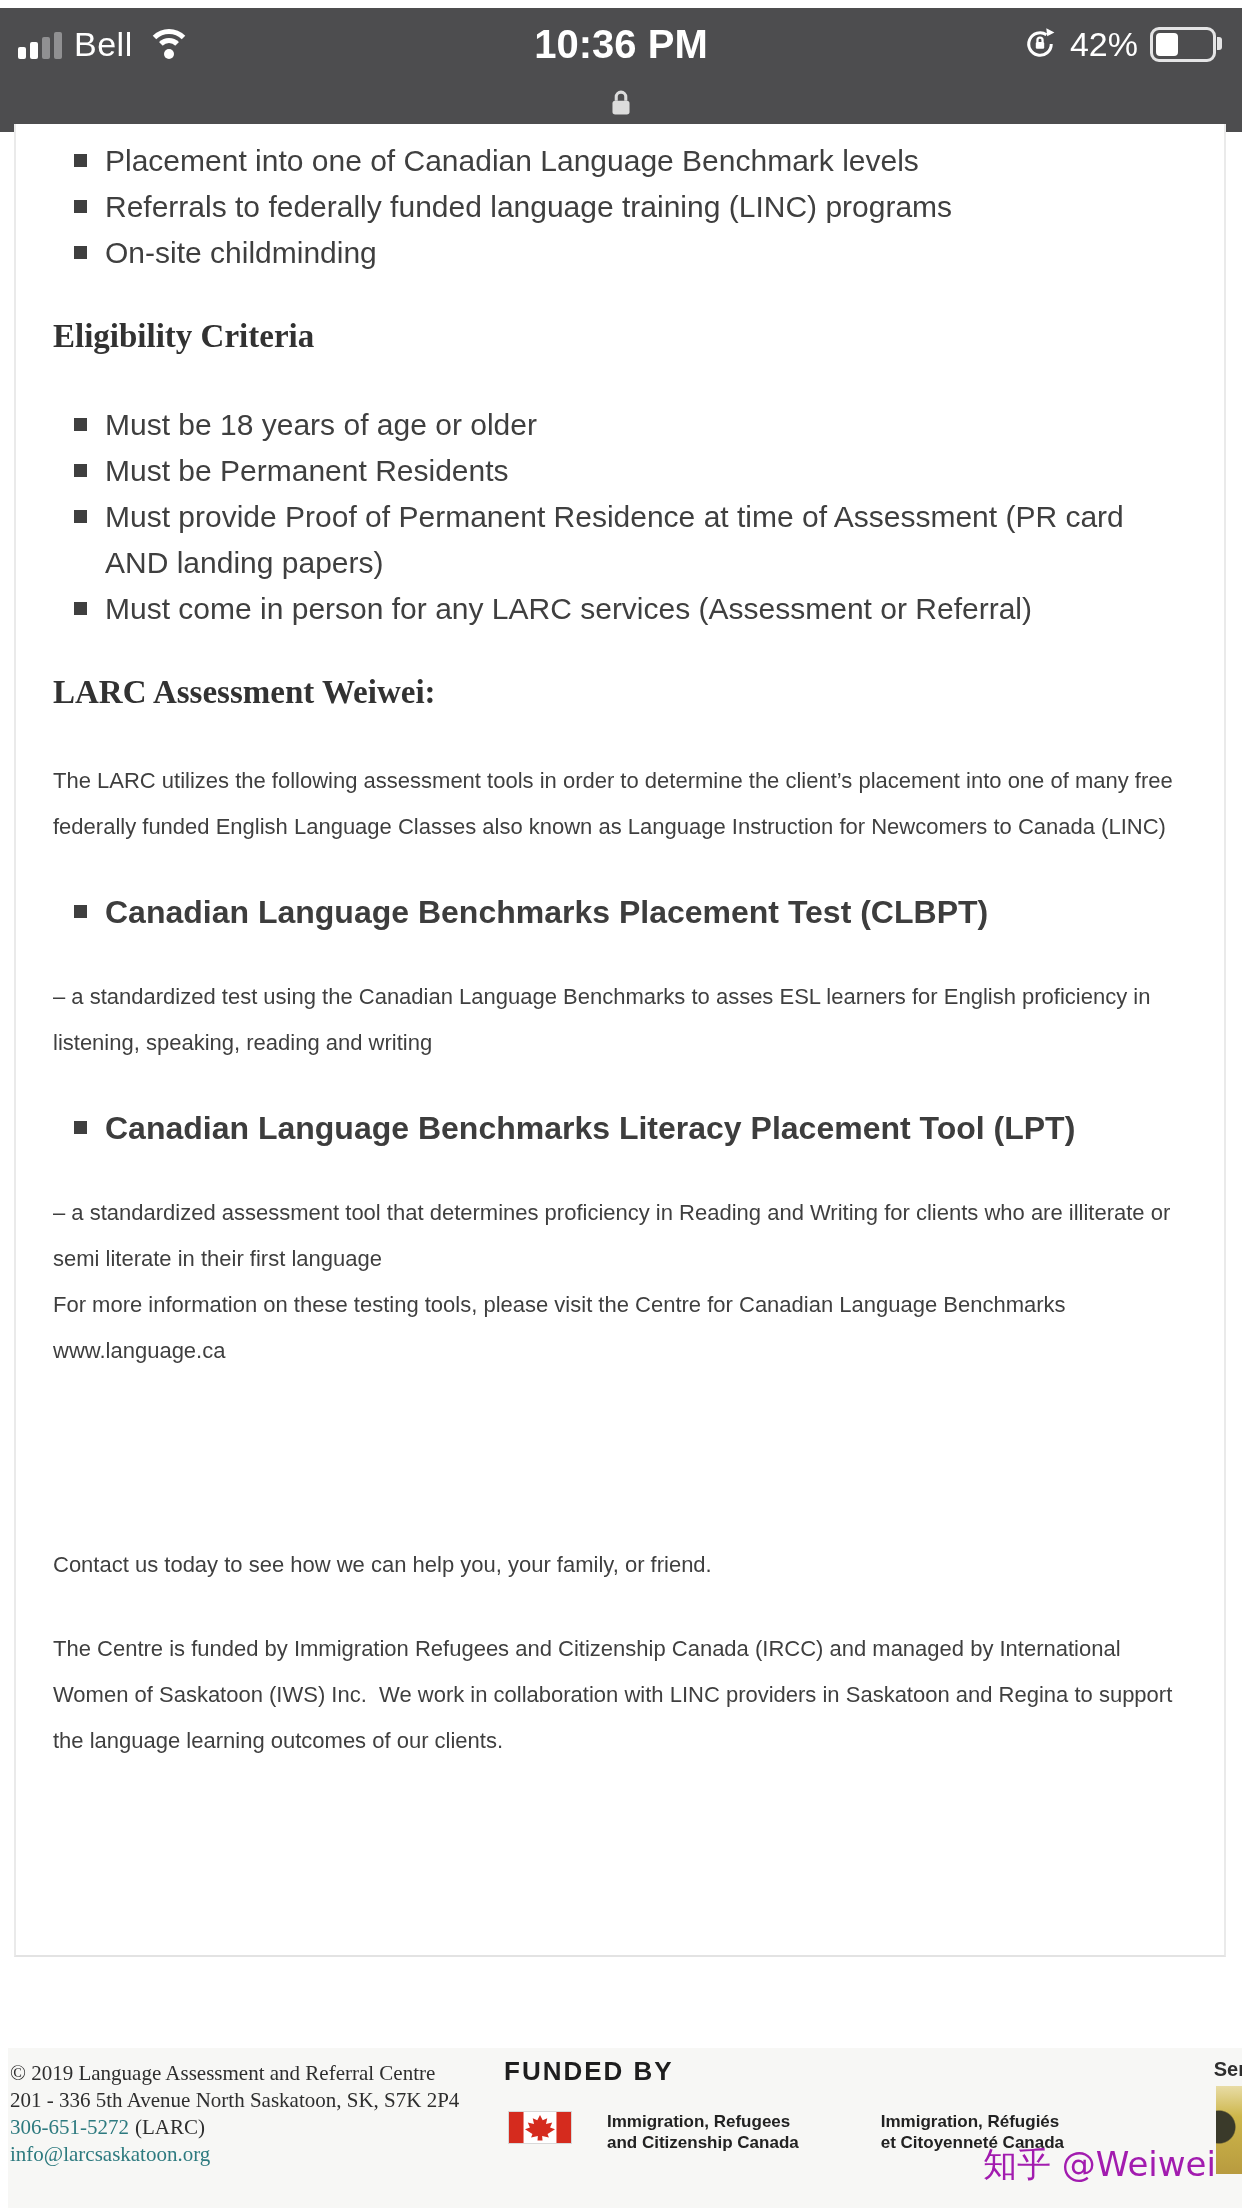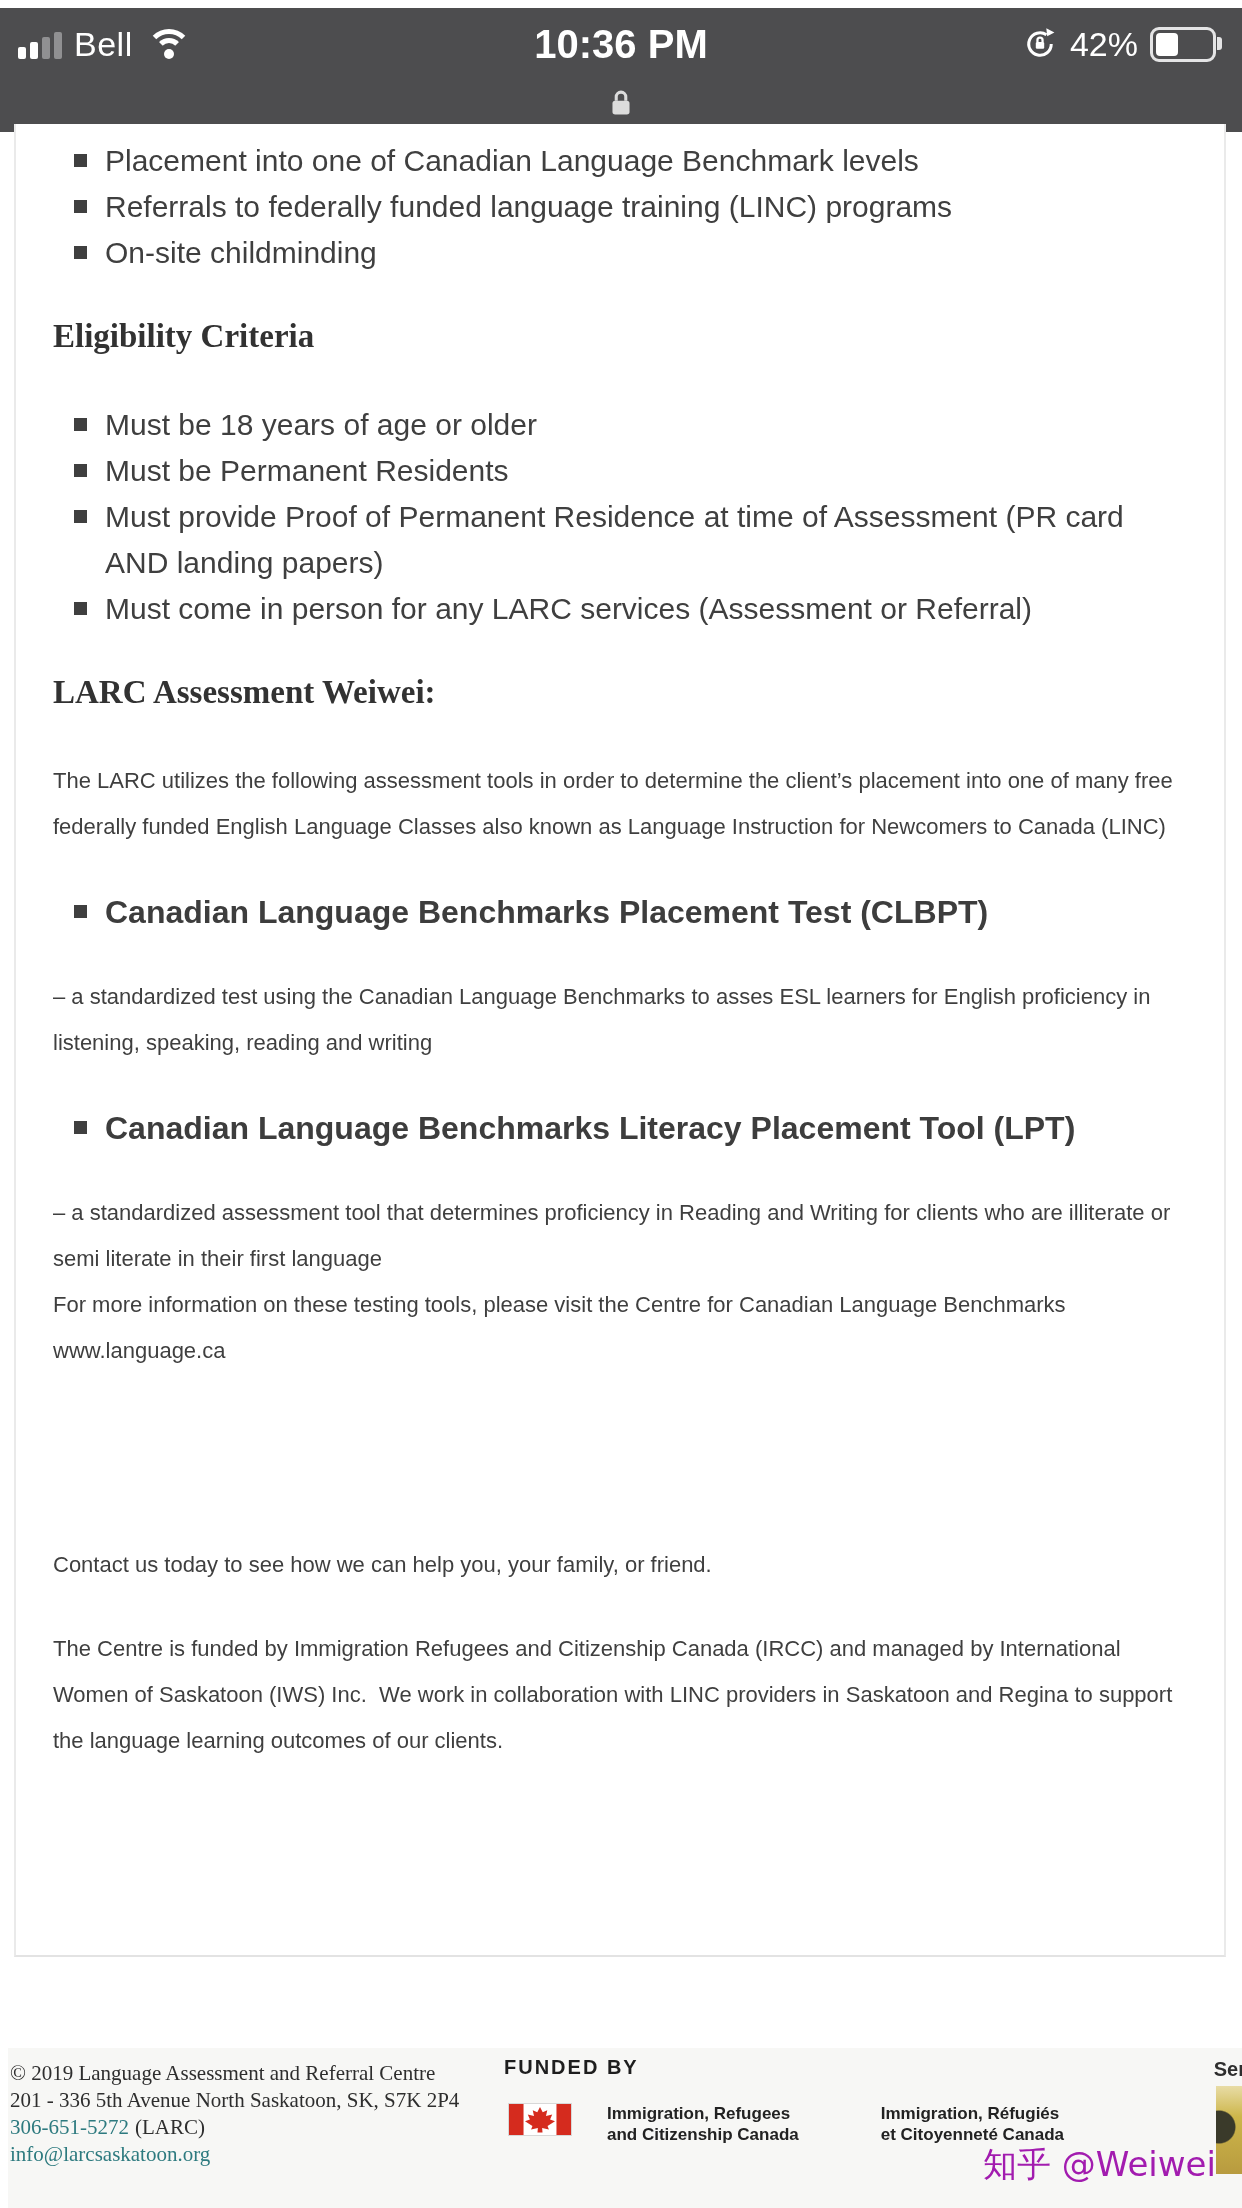--- a/index.html
+++ b/index.html
@@ -43,21 +43,21 @@
   h2.sec{margin:0 0 44px 0;font-family:"Liberation Serif",serif;font-weight:700;font-size:33px;line-height:44px;color:#323232;}
   p.para{margin:0 0 38px 0;font-size:22px;line-height:46px;color:#3f3f3f;white-space:pre-wrap;}
   .spacer{height:130px;}
 
   
   .footer{position:absolute;left:8px;top:2048px;width:100%;height:160px;background:#f7f7f5;}
   .f-left{position:absolute;left:2px;top:12px;font-family:"Liberation Serif",serif;font-size:21px;line-height:27px;color:#2e2e2e;}
   .f-left a{color:#2d7a7f;text-decoration:none;}
   .f-left .suffix{margin-left:6px;color:#2e2e2e;}
   .f-funded{position:absolute;left:496px;top:8px;}
-  .funded-label{font-size:20px;font-weight:bold;letter-spacing:2px;color:#1e1e1e;}
+  .funded-label{font-size:26px;font-weight:bold;letter-spacing:2px;color:#1e1e1e;}
   .ircc-row{display:flex;align-items:flex-start;margin-top:24px;}
   .flag{width:62px;height:31px;margin-left:4px;border:1px solid #d8d8d8;box-sizing:content-box;flex:none;}
   .ircc-text{white-space:pre-line;font-size:17px;line-height:21px;font-weight:600;color:#222;margin-left:35px;}
   .ircc-text.fr{margin-left:82px;}
   .f-ser{position:absolute;right:4px;top:10px;font-size:20px;font-weight:600;color:#2e2e2e;}
   .partner-logo{position:absolute;right:0;top:38px;width:34px;height:88px;overflow:hidden;
                 background:linear-gradient(180deg,#e8dca6 0%,#cdb64a 35%,#b89b3f 100%);}
   .partner-logo::after{content:"";position:absolute;left:-14px;top:18px;width:34px;height:46px;border-radius:50%;
                 background:radial-gradient(circle,#3a3a2a 0 55%,transparent 60%);}
   .watermark{position:absolute;right:34px;top:94px;font-size:34px;color:#a21caf;

